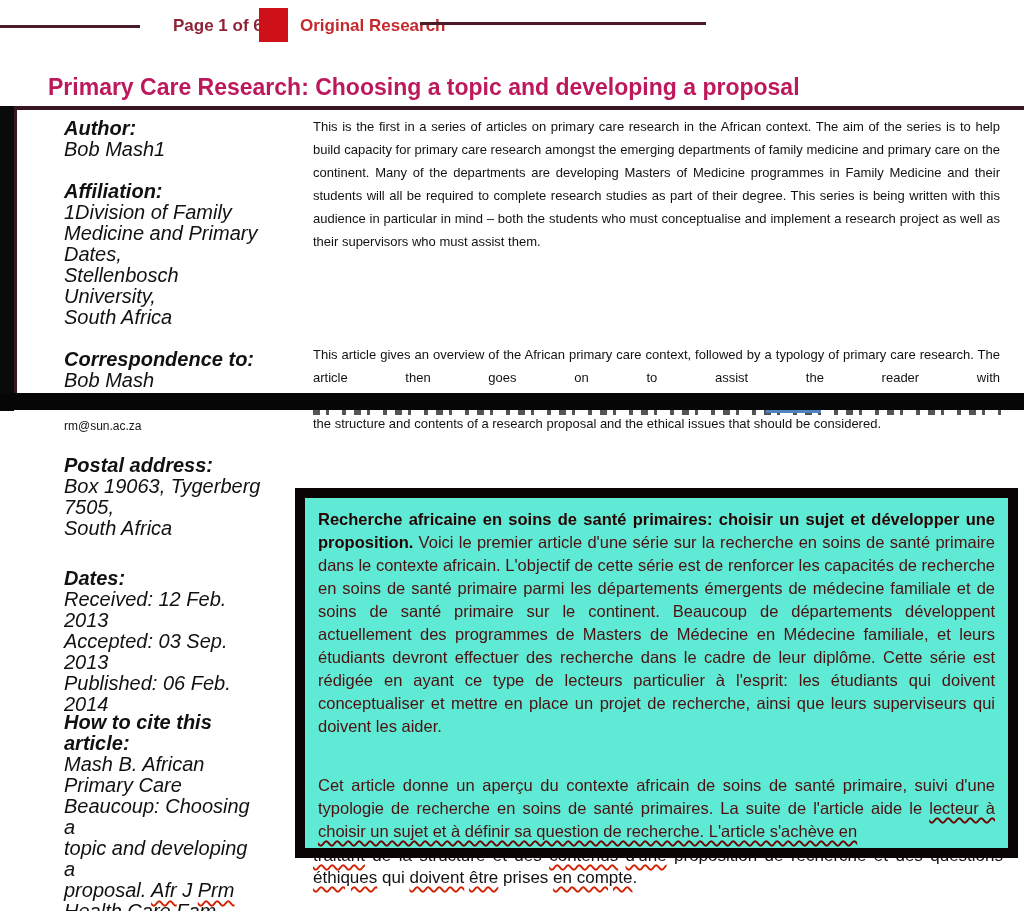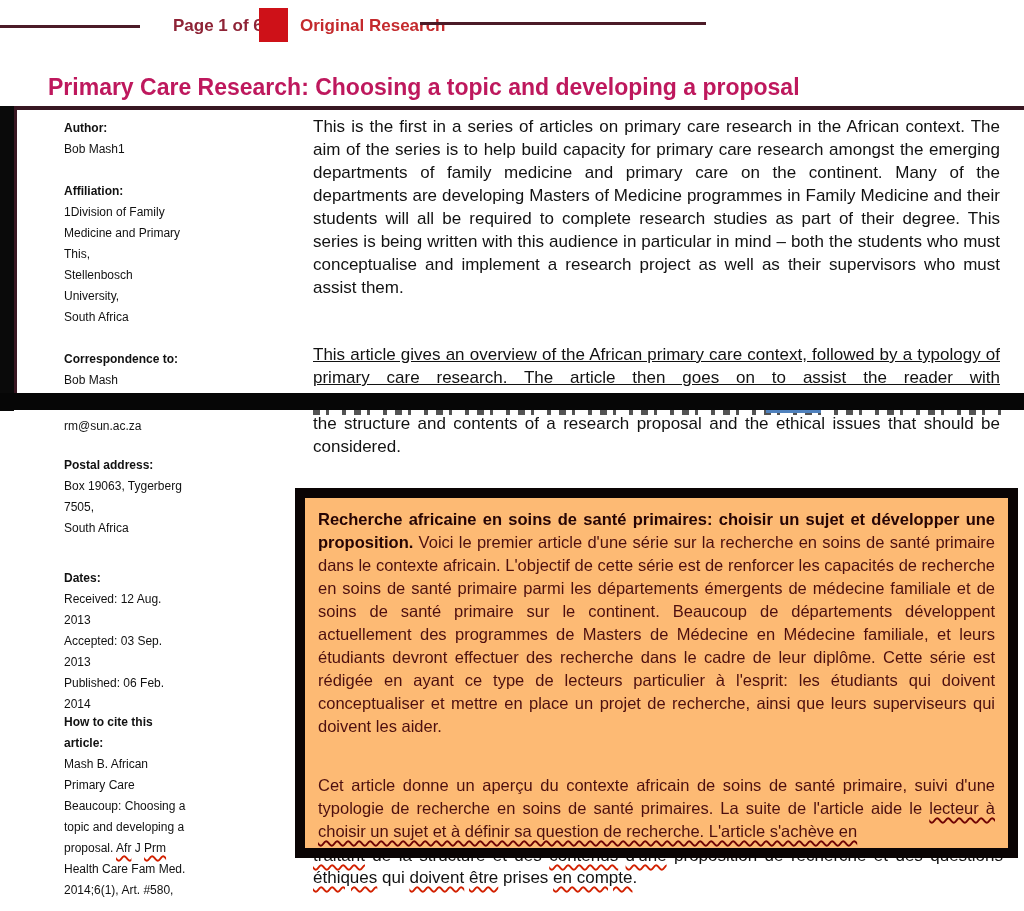--- a/index.html
+++ b/index.html
@@ -17,32 +17,32 @@
   .article-title{left:25px;top:74px;font-size:23px;font-weight:bold;color:#be185d;margin-left:23px;}
   
   .frame-top{left:13px;top:106px;width:1011px;height:4px;background:#381722;z-index:20;}
   .frame-inner-left{left:14px;top:106px;width:3px;height:287px;background:#381722;z-index:20;}
   .frame-left{left:0;top:106px;width:14px;height:305px;background:#0a0a0a;z-index:30;}
   .redaction-band{left:0;top:393px;width:1024px;height:17px;background:#060606;z-index:30;}
   .remnants{left:313px;top:410px;width:688px;height:5px;z-index:8;opacity:.75;
     background:repeating-linear-gradient(90deg,#1a1a1a 0 7px,transparent 7px 13px,#1a1a1a 13px 16px,transparent 16px 29px,#1a1a1a 29px 33px,transparent 33px 41px);}
   .link-underline{left:766px;top:410px;width:55px;height:3px;background:#4f81bd;z-index:31;}
   
-  .side{left:64px;width:200px;font-size:12px;line-height:21px;color:#111;}
+  .side{left:64px;width:200px;font-size:20px;line-height:21px;color:#111;font-style:italic;}
   .side .lbl{font-weight:bold;}
   .gap{height:21px;}
   .email-label{left:64px;top:396px;font-size:16px;font-weight:bold;z-index:1;}
   .email-value{left:64px;top:419px;font-size:12px;}
   
-  .main-col{left:313px;width:687px;font-size:17px;line-height:23px;text-align:justify;color:#121212;}
+  .main-col{left:313px;width:687px;font-size:13px;line-height:23px;text-align:justify;color:#121212;}
   .para1{top:115px;}
-  .para2a{top:343px;text-align-last:justify;text-decoration:underline;}
+  .para2a{top:343px;text-align-last:justify;}
   .para2b{top:412px;}
   
-  .fr-block{left:295px;top:488px;width:703px;height:350px;background:#fdba74;
+  .fr-block{left:295px;top:488px;width:703px;height:350px;background:#5eead4;
             border:10px solid #0a0404;z-index:10;overflow:hidden;}
   .fr-text{position:absolute;left:13px;top:10px;width:677px;font-size:16.5px;line-height:23px;
            text-align:justify;color:#4d0f0f;}
   .fr-lead{font-weight:bold;color:#260404;}
   .fr-p2{margin-top:36px;}
   .sq-dark{text-decoration:underline wavy 1.5px #6e0303;text-underline-offset:3px;}
   
   .sq{text-decoration:underline wavy 2px #d22000;text-underline-offset:3px;}
   
   .tail{left:313px;top:845px;width:690px;font-size:17px;line-height:22px;text-align:justify;z-index:5;color:#121212;}
@@ -63,21 +63,21 @@
 <div class="abs frame-left"></div>
 
 <div class="abs side" style="top:118px">
   <div class="lbl">Author:</div>
   <div>Bob Mash1</div>
   <div class="gap"></div>
   <div class="lbl">Affiliation:</div>
   <div>
       <div>1Division of Family</div>
       <div>Medicine and Primary</div>
-      <div>This,</div>
+      <div>Dates,</div>
       <div>Stellenbosch</div>
       <div>University,</div>
       <div>South Africa</div>
     </div>
   <div class="gap"></div>
   <div class="lbl">Correspondence to:</div>
   <div>Bob Mash</div>
 </div>
 
 <div class="abs email-label">Email:</div>
@@ -88,21 +88,21 @@
   <div>
       <div>Box 19063, Tygerberg</div>
       <div>7505,</div>
       <div>South Africa</div>
     </div>
 </div>
 
 <div class="abs side" style="top:568px">
   <div class="lbl">Dates:</div>
   <div>
-      <div>Received: 12 Aug.</div>
+      <div>Received: 12 Feb.</div>
       <div>2013</div>
       <div>Accepted: 03 Sep.</div>
       <div>2013</div>
       <div>Published: 06 Feb.</div>
       <div>2014</div>
     </div>
 </div>
 
 <div class="abs side" style="top:712px">
   <div class="lbl">

